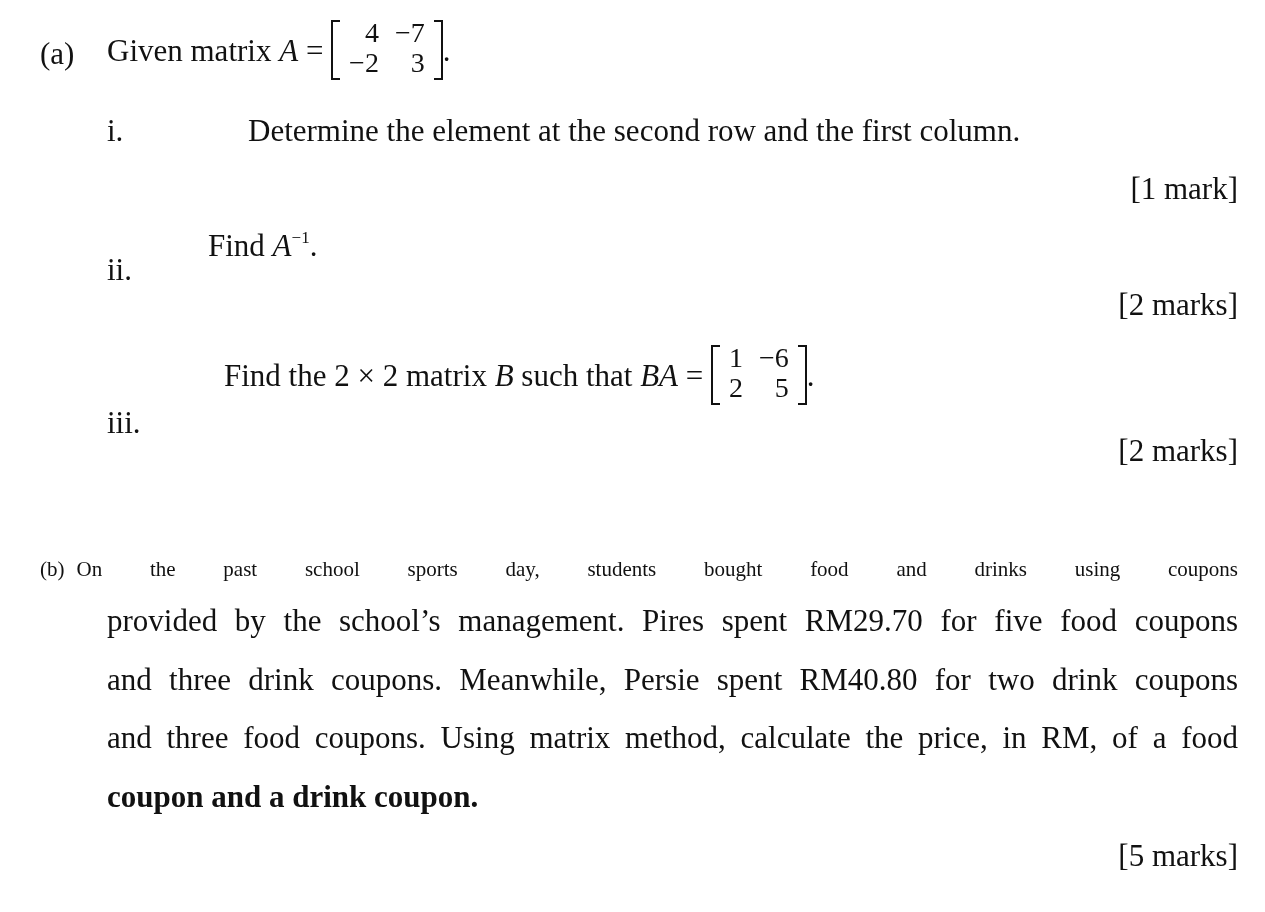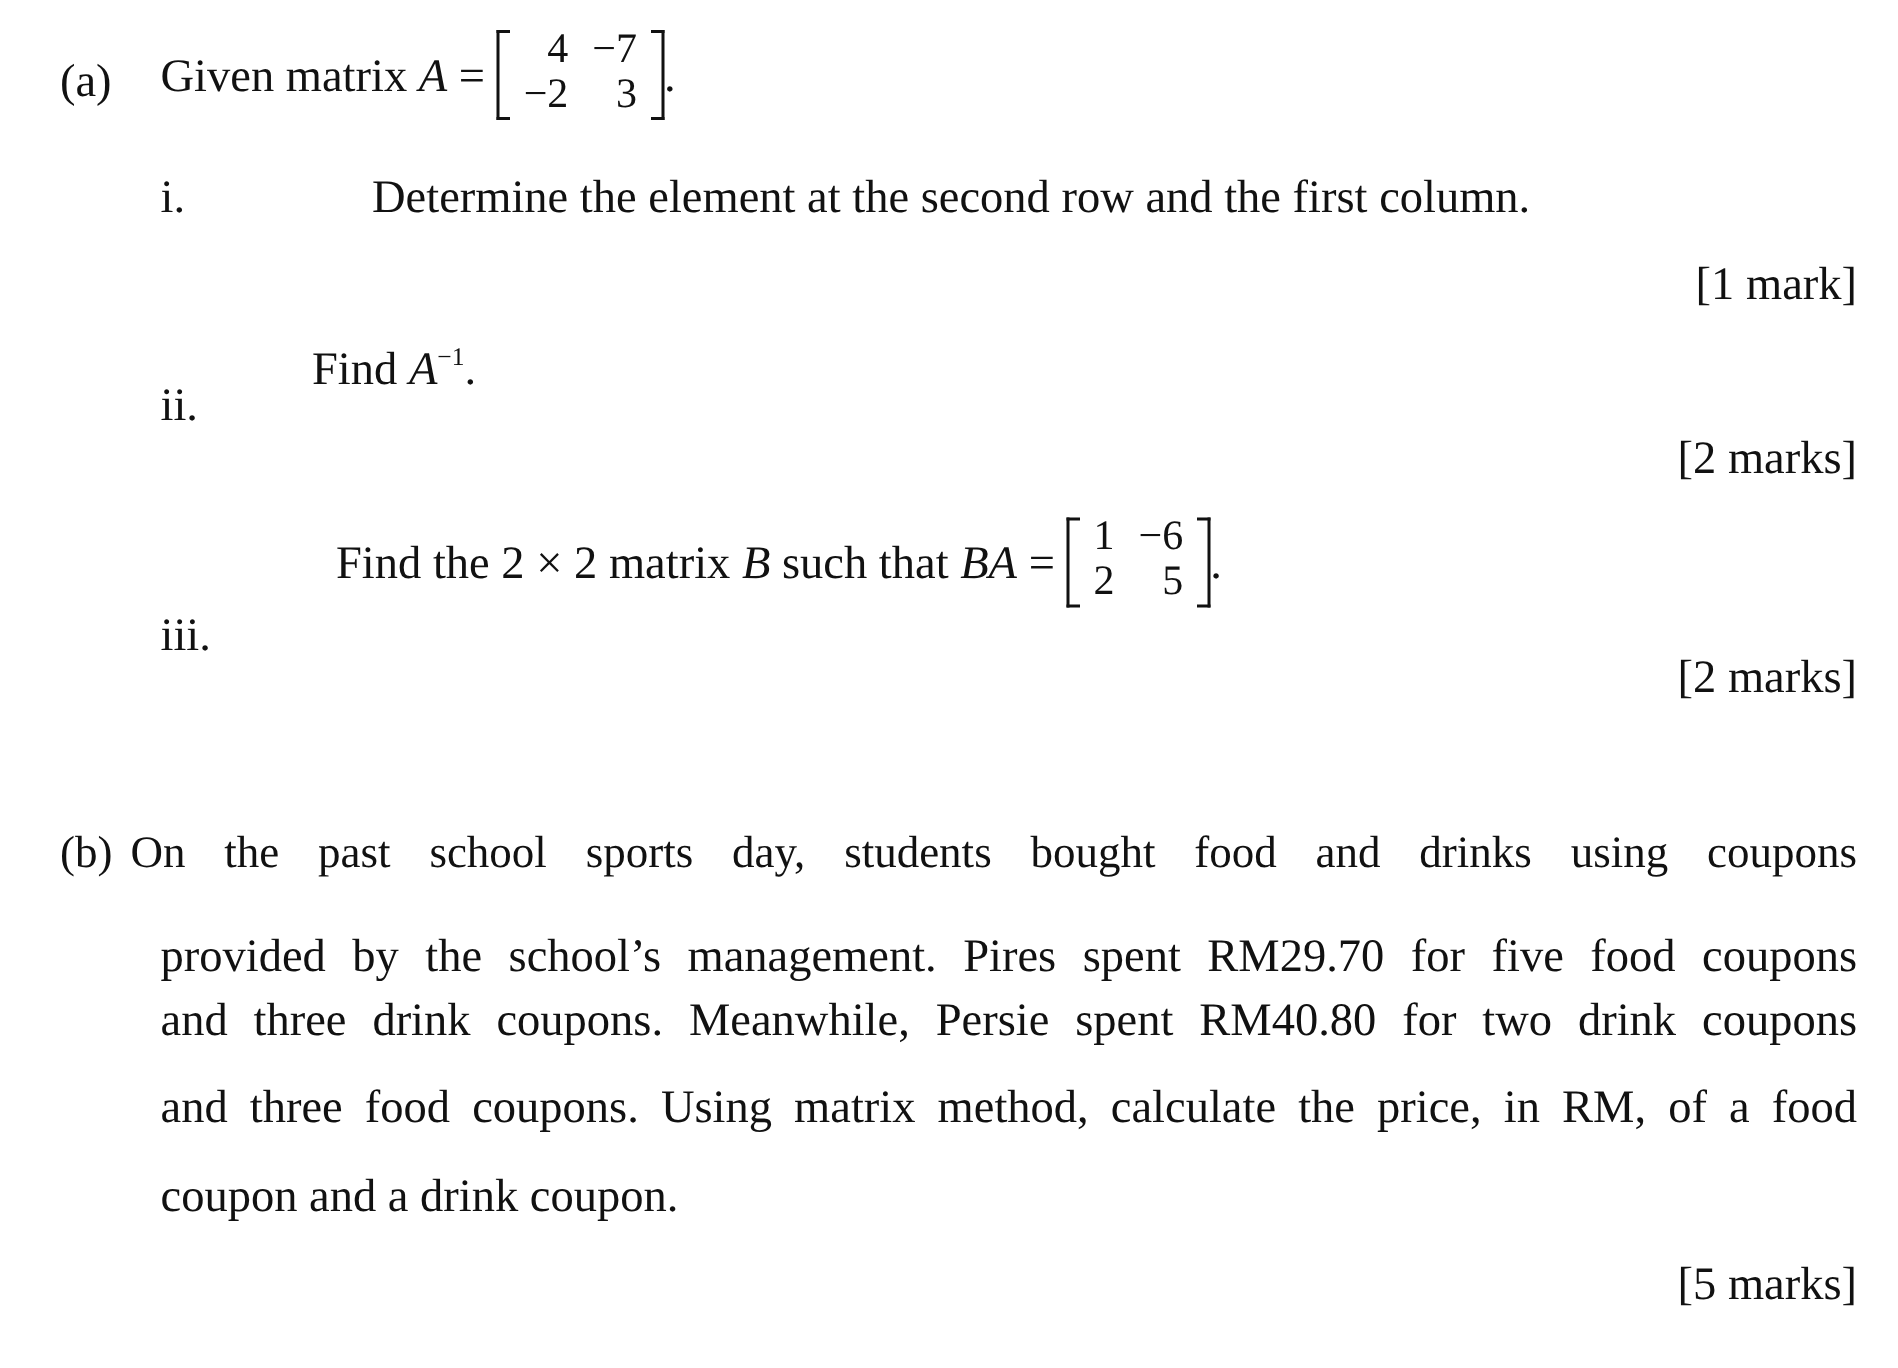--- a/index.html
+++ b/index.html
@@ -23,21 +23,21 @@
     }
     .matrix .br.left { left: 0; border-left: 2px solid #111; }
     .matrix .br.right { right: 0; border-right: 2px solid #111; }
     .matrix table { border-collapse: collapse; margin: 0 4px; }
     .matrix td {
       padding: 0 8px; text-align: right; font-size: 28px; line-height: 30px;
     }
     .marks { right: 27px; }
     .para-first {
       position: absolute; left: 40px; top: 540px; width: 1198px;
-      font-size: 30px; line-height: 58.5px; text-align: justify;
+      font-size: 21px; line-height: 58.5px; text-align: justify;
       text-align-last: justify;
     }
     .label-b { margin-right: 12px; }
   </style>
 </head>
 <body>
 
 <div class="abs" style="left:40px; top:38px;">(a)</div>
 <div class="abs" style="left:107px; top:18px;">
   <span style="vertical-align:middle;">Given matrix </span><span class="it" style="vertical-align:middle;">A</span><span style="vertical-align:middle;"> = </span><span class="matrix">
@@ -85,17 +85,17 @@
     </tbody>
       </table>
     <span class="br right"></span>
   </span><span style="vertical-align:middle;">.</span>
 </div>
 <div class="abs marks" style="top:435px;">[2 marks]</div>
 
 <div class="para-first">
   <span class="label-b">(b)</span><span>On the past school sports day, students bought food and drinks using coupons</span>
 </div>
-<div class="abs" style="left:107px; top:605px; width:1131px; text-align:justify; text-align-last:justify; white-space:normal;margin-top:16px;">provided by the school’s management. Pires spent RM29.70 for five food coupons</div>
+<div class="abs" style="left:107px; top:605px; width:1131px; text-align:justify; text-align-last:justify; white-space:normal;">provided by the school’s management. Pires spent RM29.70 for five food coupons</div>
 <div class="abs" style="left:107px; top:664px; width:1131px; text-align:justify; text-align-last:justify; white-space:normal;">and three drink coupons. Meanwhile, Persie spent RM40.80 for two drink coupons</div>
 <div class="abs" style="left:107px; top:722px; width:1131px; text-align:justify; text-align-last:justify; white-space:normal;">and three food coupons. Using matrix method, calculate the price, in RM, of a food</div>
-<div class="abs" style="left:107px; top:781px;">coupon and a drink coupon.</div>
+<div class="abs" style="left:107px; top:781px;font-weight:bold;">coupon and a drink coupon.</div>
 <div class="abs marks" style="top:840px;">[5 marks]</div>
 
 </body></html>

